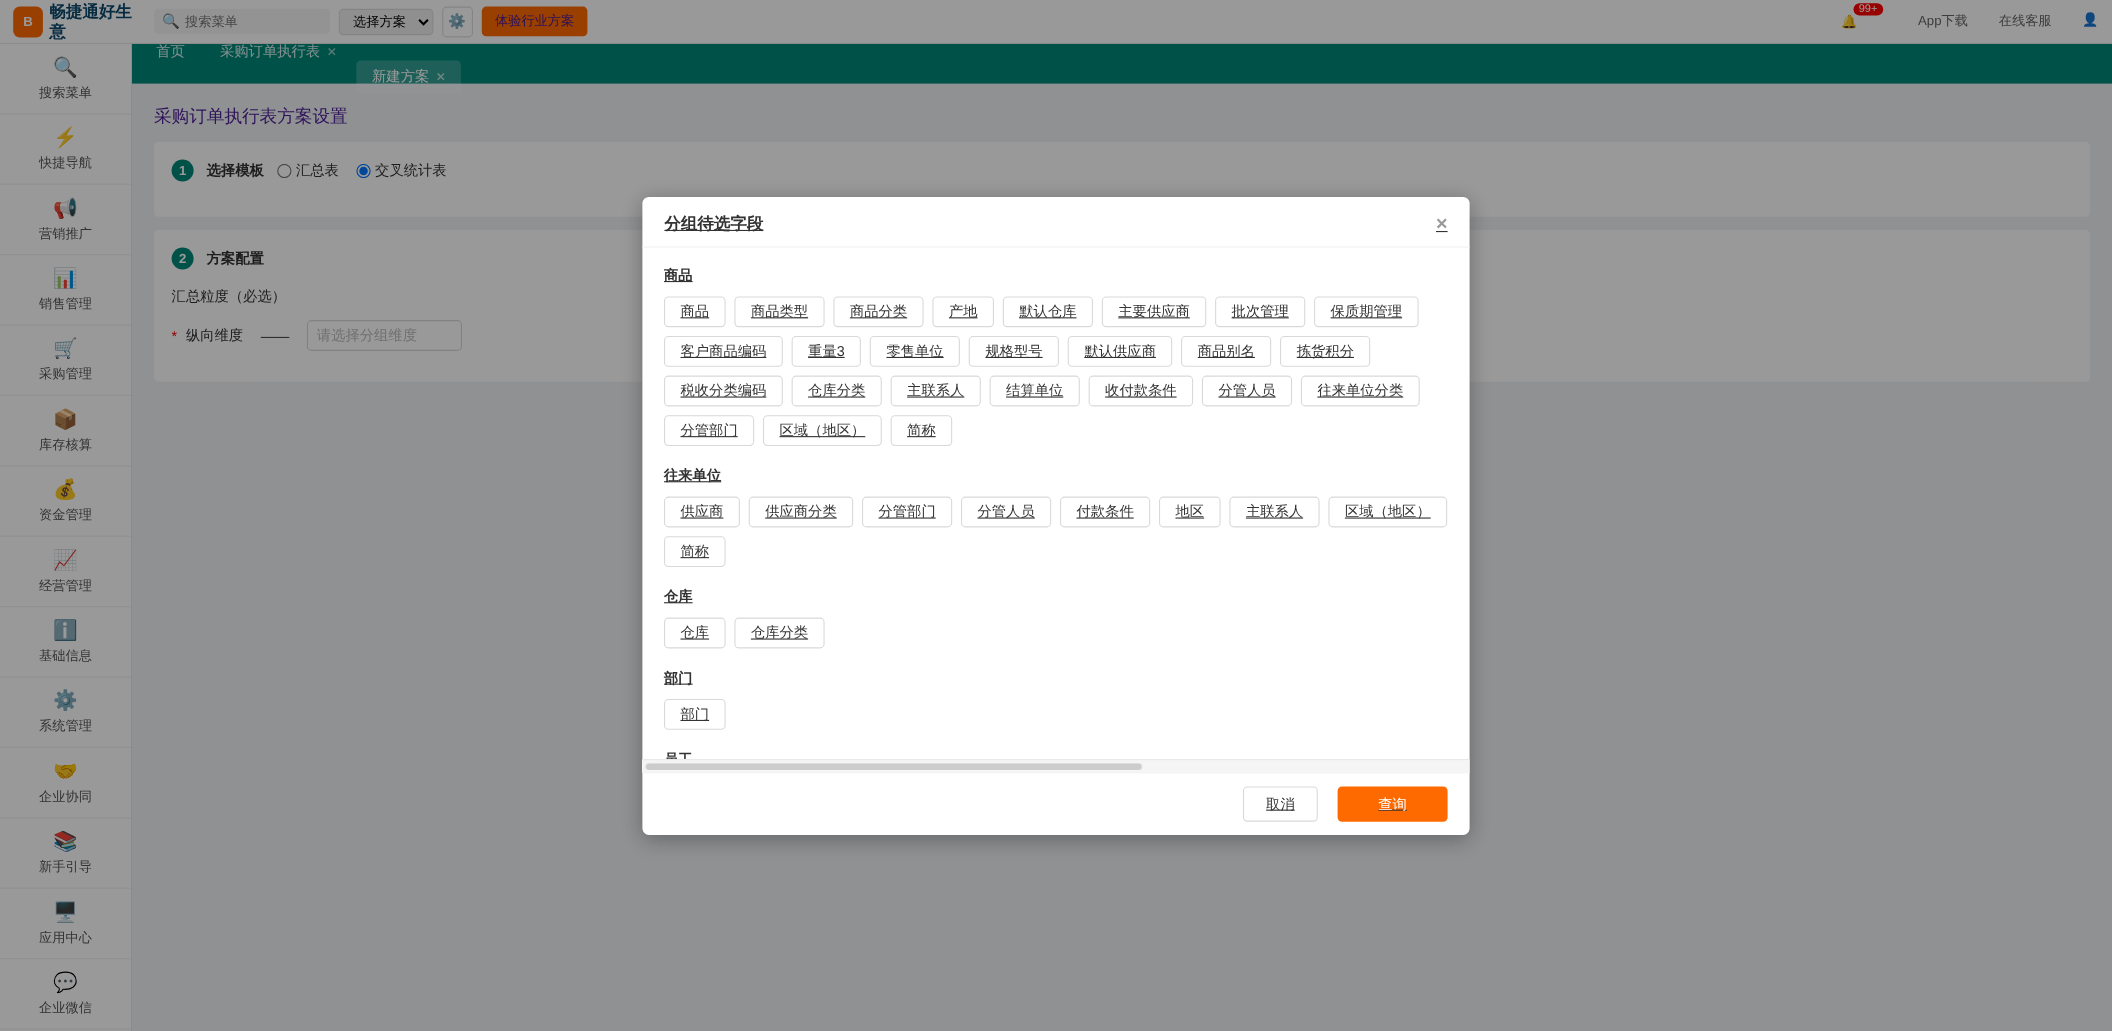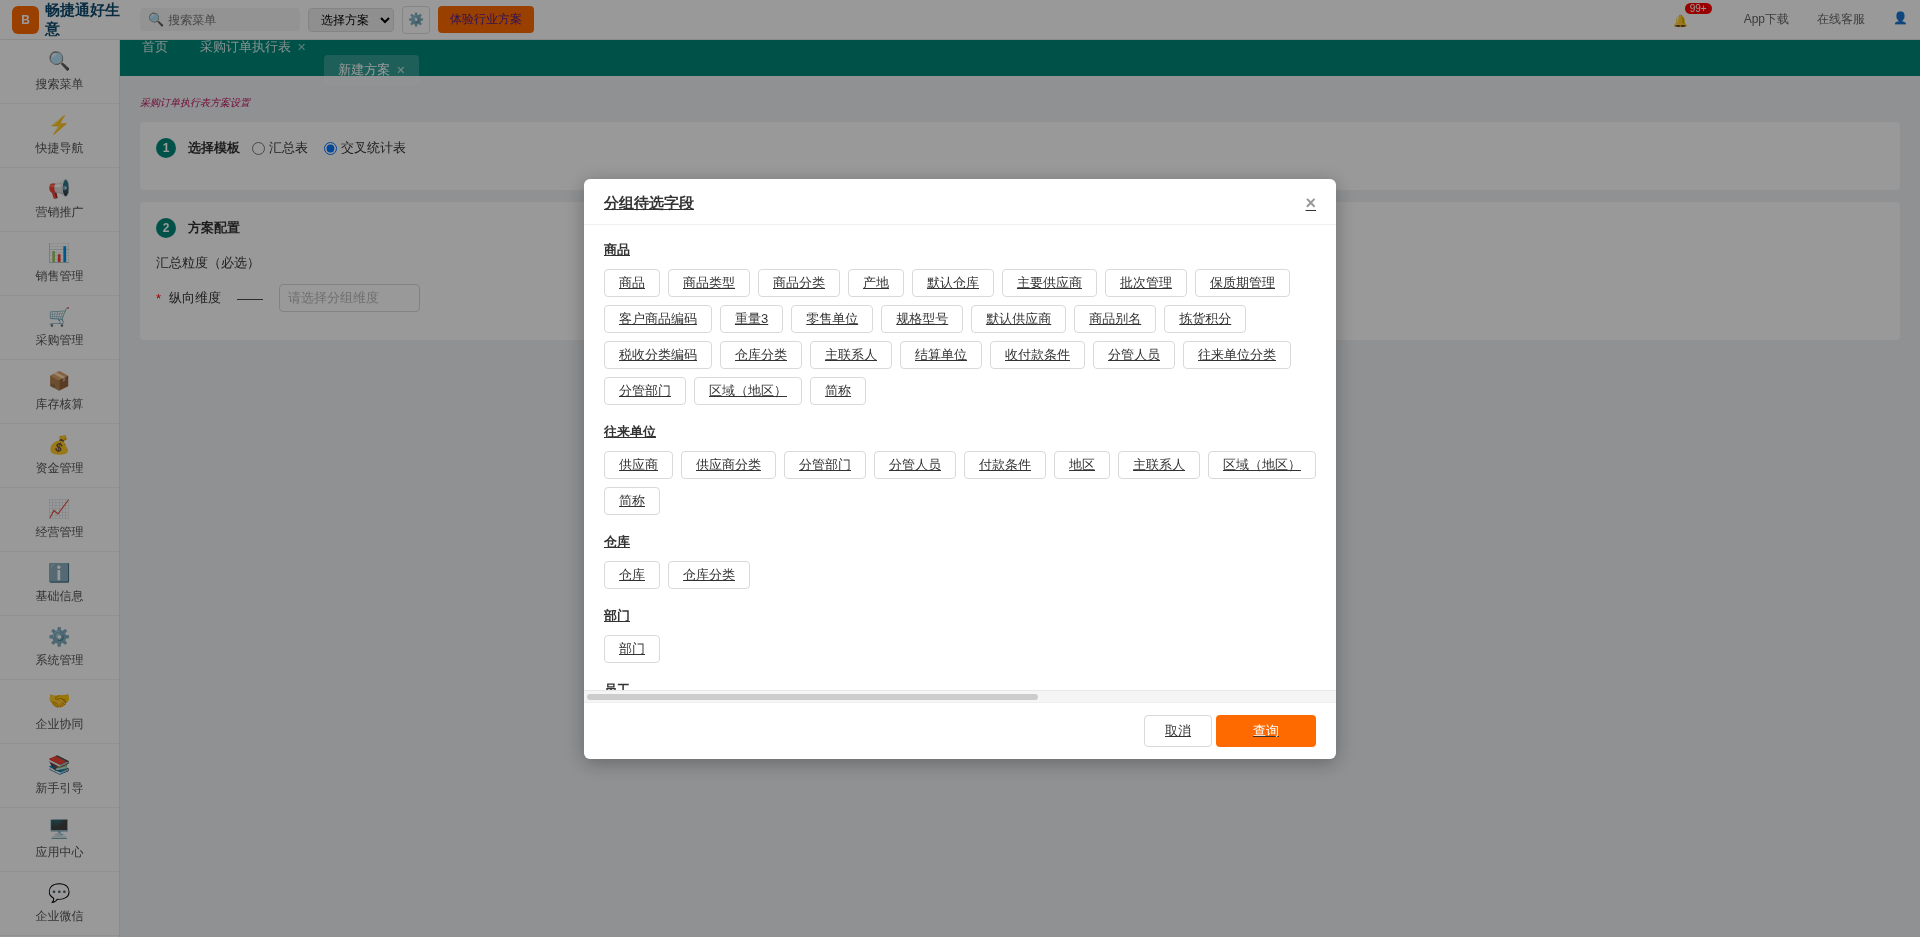--- a/index.html
+++ b/index.html
@@ -125,21 +125,21 @@
     }
     .modal-close { cursor: pointer; font-size: 18px; color: #999; }
     .modal-body {
       padding: 16px 20px;
       overflow-y: auto;
       flex: 1;
     }
     .modal-footer {
       padding: 12px 20px;
       border-top: 1px solid #f0f0f0;
-      display: flex; justify-content: flex-end; gap: 4px;
+      display: flex; justify-content: flex-end; gap: 18px;
     }
 
     
     .field-section { margin-bottom: 18px; }
     .field-section-title {
       font-size: 13px; font-weight: bold; color: #333;
       margin-bottom: 10px;
     }
     .field-tags { display: flex; flex-wrap: wrap; gap: 8px; }
     .field-tag {
@@ -176,21 +176,21 @@
       background: #fff; border: 1px solid #d9d9d9; border-radius: 4px;
       padding: 6px 20px; font-size: 13px; cursor: pointer; color: #333;
     }
     .btn-confirm {
       background: #ff6a00; border: none; border-radius: 4px;
       padding: 6px 37px; font-size: 13px; cursor: pointer; color: #fff;
     }
 
     
     .bg-page { padding: 8px; }
-    .page-breadcrumb { font-size: 10px; color: #be185d; margin-bottom: 12px; font-style: italic; }
+    .page-breadcrumb { font-size: 16px; color: #4c1d95; margin-bottom: 12px; }
     .page-card { background: #fff; border-radius: 4px; padding: 16px; margin-bottom: 12px; }
 
     
     .step-row { display: flex; align-items: center; gap: 12px; margin-bottom: 16px; }
     .step-badge {
       background: #00897b; color: #fff; border-radius: 50%;
       width: 20px; height: 20px; display: flex; align-items: center; justify-content: center;
       font-size: 12px; font-weight: bold; flex-shrink: 0;
     }
     .step-label { font-size: 13px; font-weight: bold; color: #333; }

